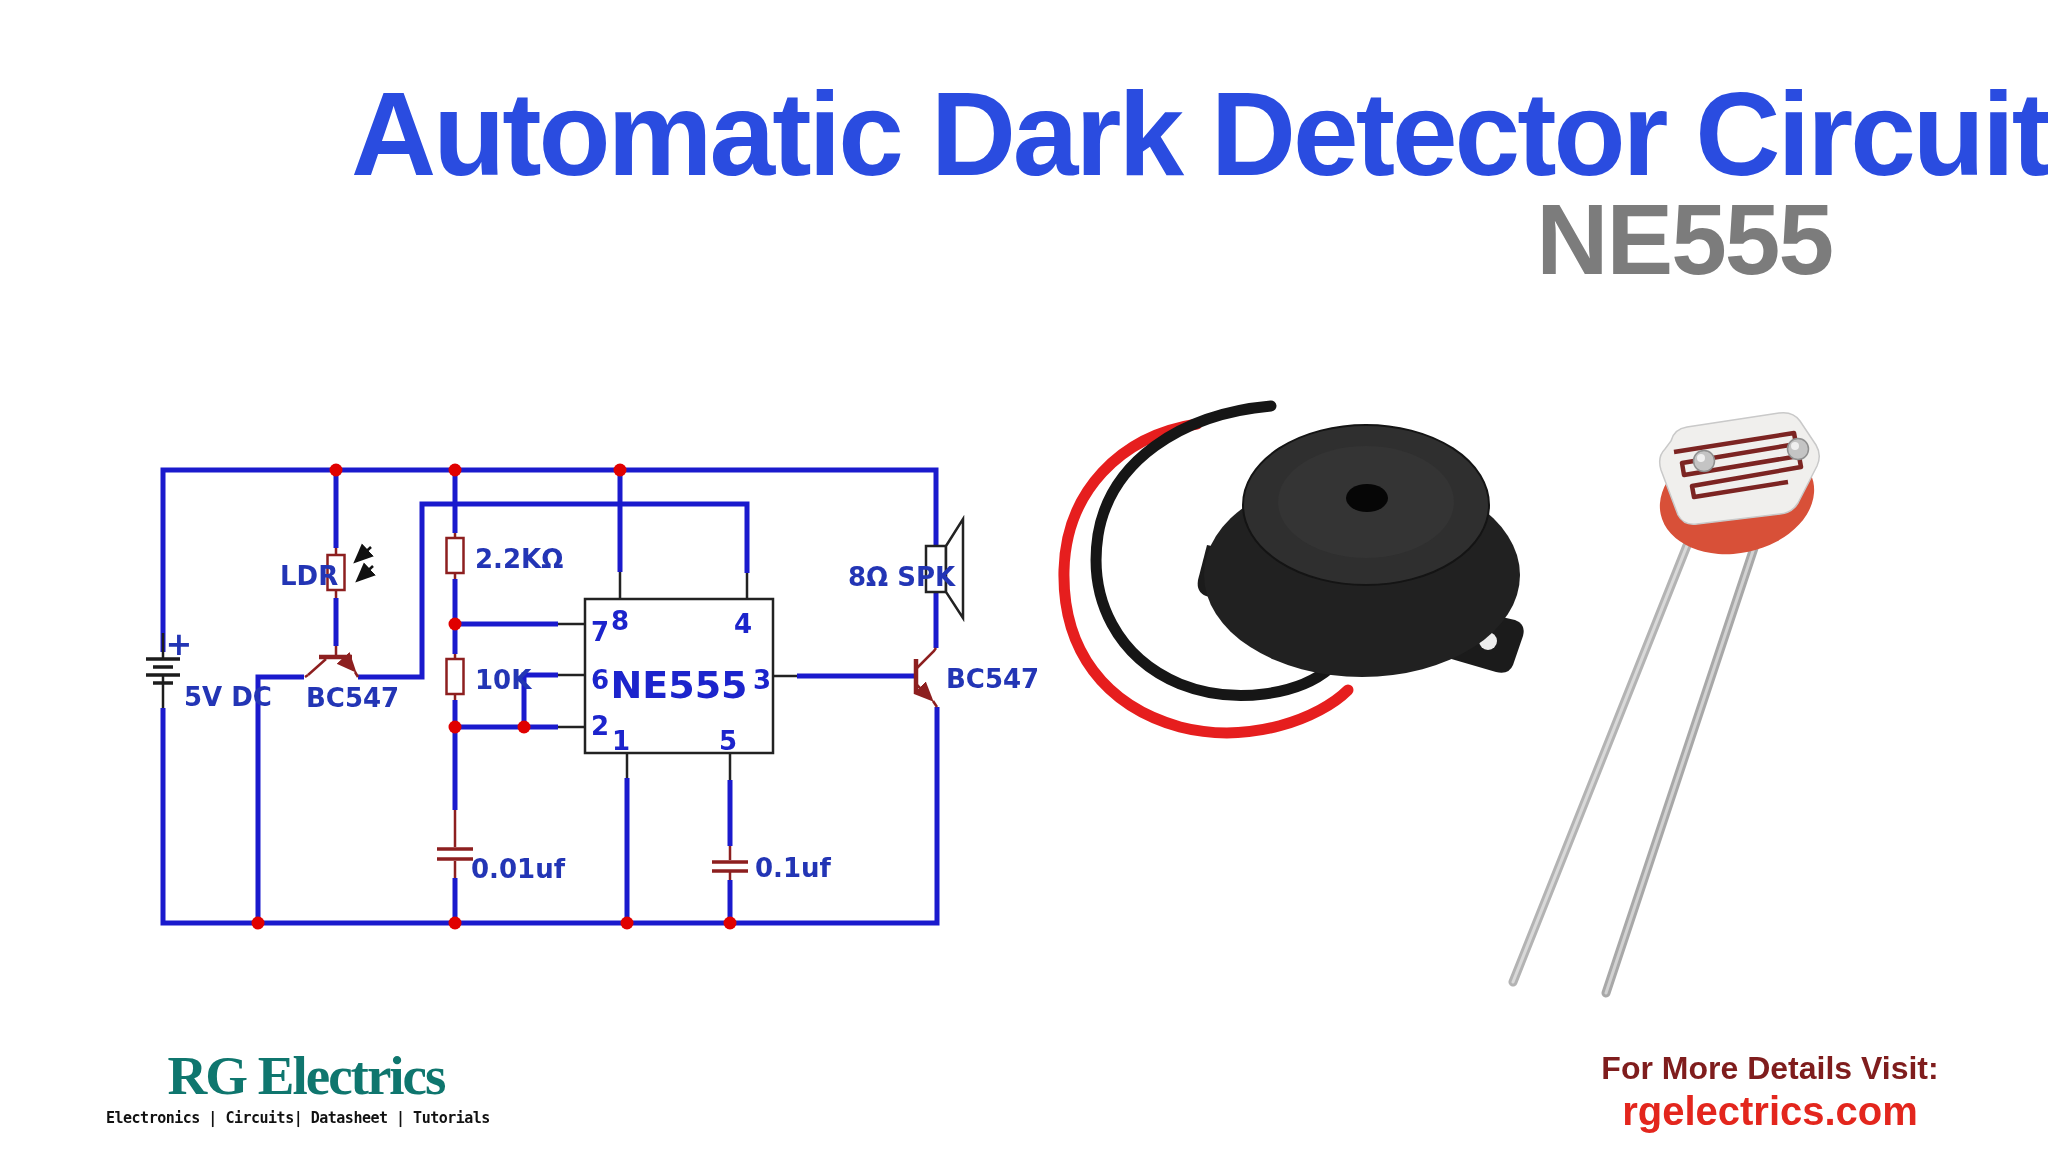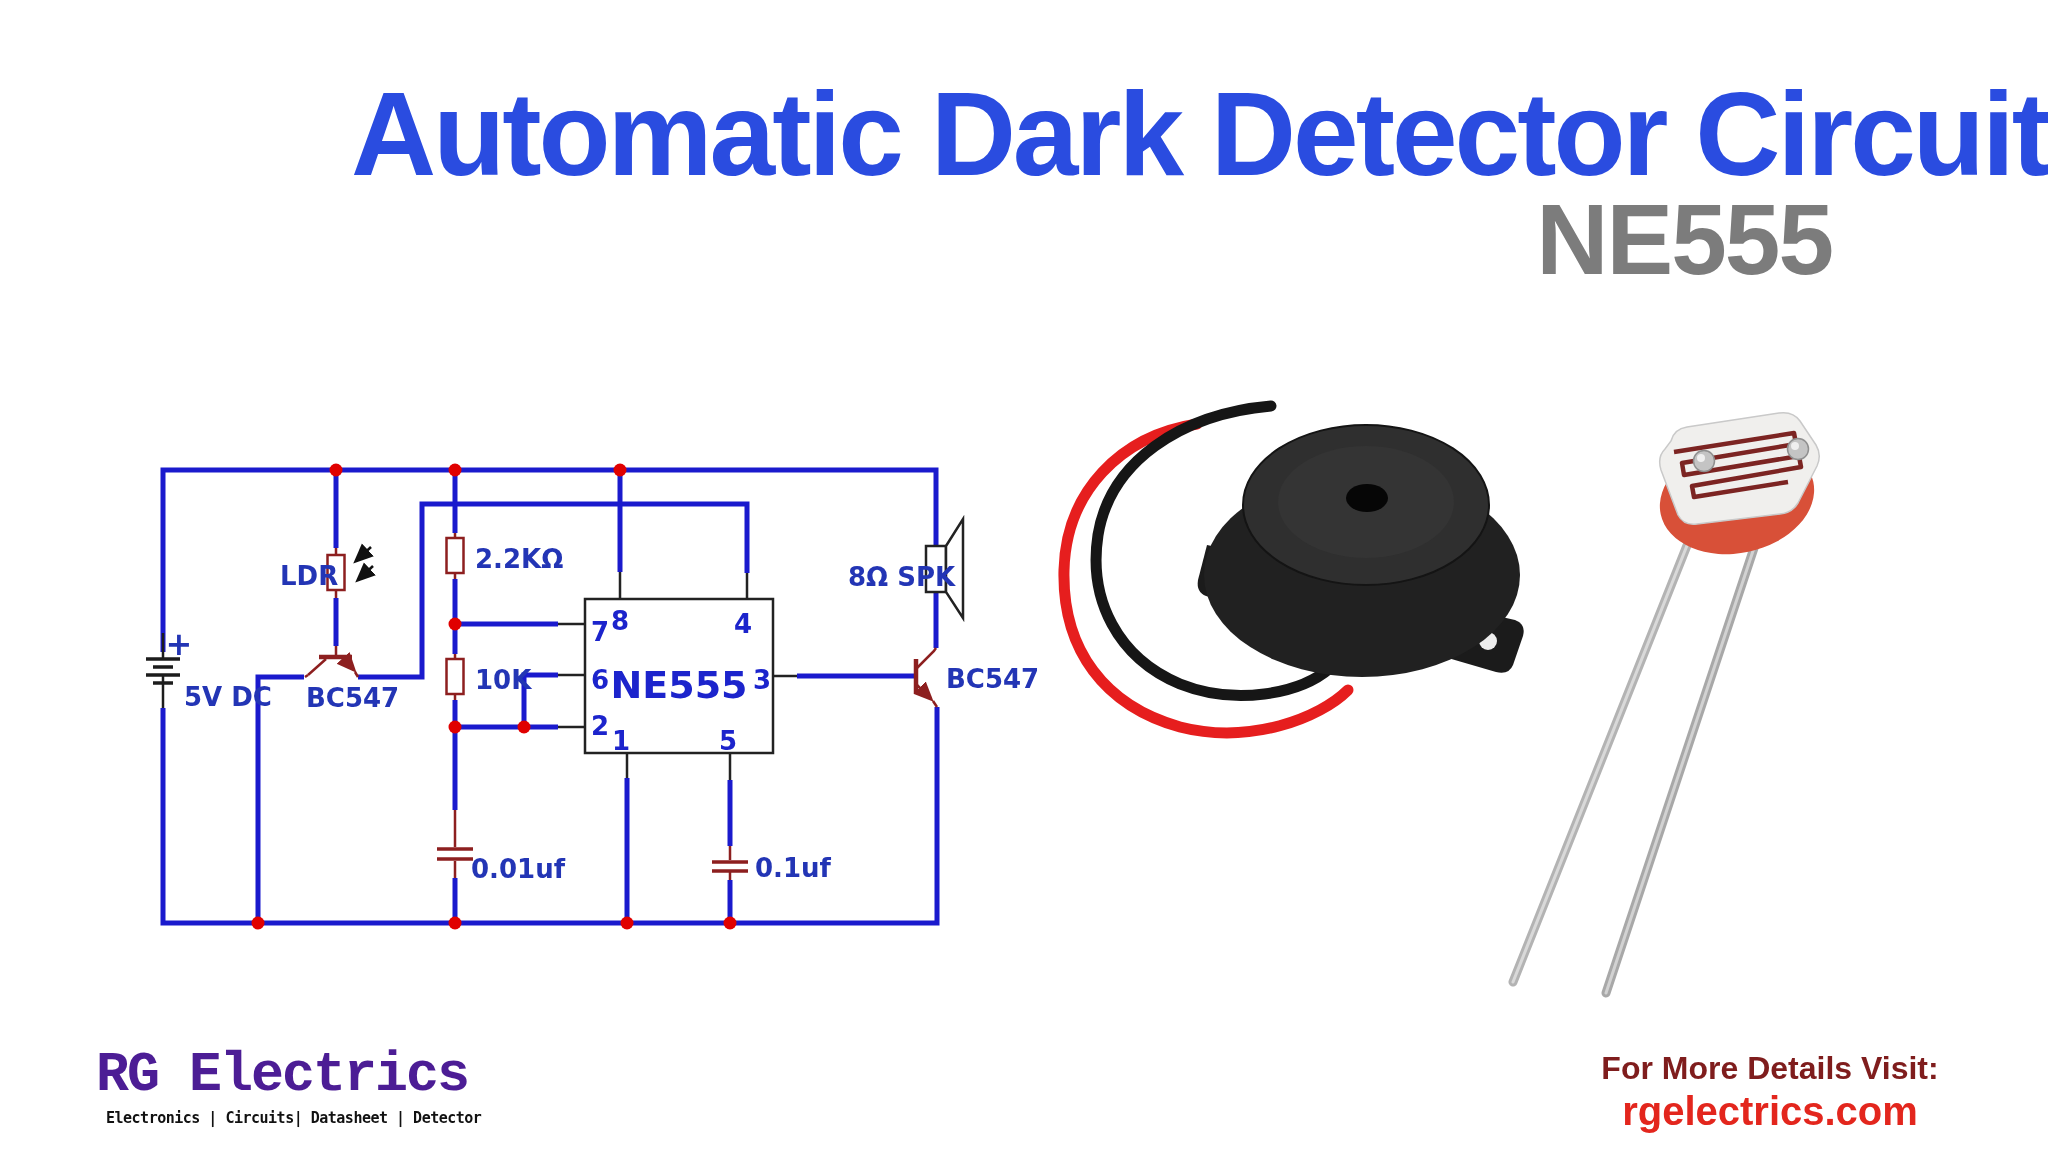--- a/index.html
+++ b/index.html
@@ -4,22 +4,22 @@
 <style>
   html,body{margin:0;padding:0;background:#ffffff;}
   .canvas{position:relative;width:2048px;height:1152px;background:#ffffff;overflow:hidden;
           font-family:"Liberation Sans", sans-serif;}
   .page-title{position:absolute;left:0;top:66px;width:2048px;text-align:right;
               font-size:118px;font-weight:bold;letter-spacing:-3px;color:#2a4ce0;}
   .page-subtitle{position:absolute;right:216px;top:182px;font-size:100px;font-weight:bold;
                  color:#7c7c7c;letter-spacing:-2px;}
   .scene{position:absolute;left:0;top:0;width:2048px;height:1152px;}
   .logo{position:absolute;left:96px;top:1048px;width:420px;}
-  .logo-title{font-family:Liberation Mono, monospace;font-weight:bold;font-size:55px;
-              color:#4c1d95;letter-spacing:-2px;line-height:1.0;}
+  .logo-title{font-family:Liberation Serif, serif;font-weight:bold;font-size:55px;
+              color:#0f766e;letter-spacing:-2px;line-height:1.0;text-align:center;}
   .logo-tagline{font-family:"DejaVu Sans Mono", monospace;font-weight:bold;font-size:15px;
                 color:#111111;letter-spacing:-0.5px;margin-top:6px;margin-left:10px;}
   .visit{position:absolute;left:1545px;top:1050px;width:450px;text-align:center;}
   .visit-label{font-size:32px;font-weight:bold;color:#7f1d1d;}
   .visit-site{font-size:40px;font-weight:bold;color:#e3261d;margin-top:2px;}
   svg text{font-family:"DejaVu Sans", sans-serif;}
   .clabel{font-size:26px;font-weight:600;fill:#2335b5;}
   .pinlabel{font-size:26px;font-weight:600;fill:#1c24cc;}
 </style>
 </head>
@@ -195,21 +195,21 @@
       </g>
       <g>
         <circle cx="1798" cy="449" r="10.5" fill="#c4c4c4" stroke="#8f8f8f" stroke-width="1.5"></circle>
         <circle cx="1795" cy="446" r="4" fill="#efefef"></circle>
       </g>
     </g>
   </svg>
 
   <div class="logo">
     <div class="logo-title">RG Electrics</div>
-    <div class="logo-tagline">Electronics | Circuits| Datasheet | Detector</div>
+    <div class="logo-tagline">Electronics | Circuits| Datasheet | Tutorials</div>
   </div>
 
   <div class="visit">
     <div class="visit-label">For More Details Visit:</div>
     <div class="visit-site">rgelectrics.com</div>
   </div>
 
 </div>
 
 </body></html>

